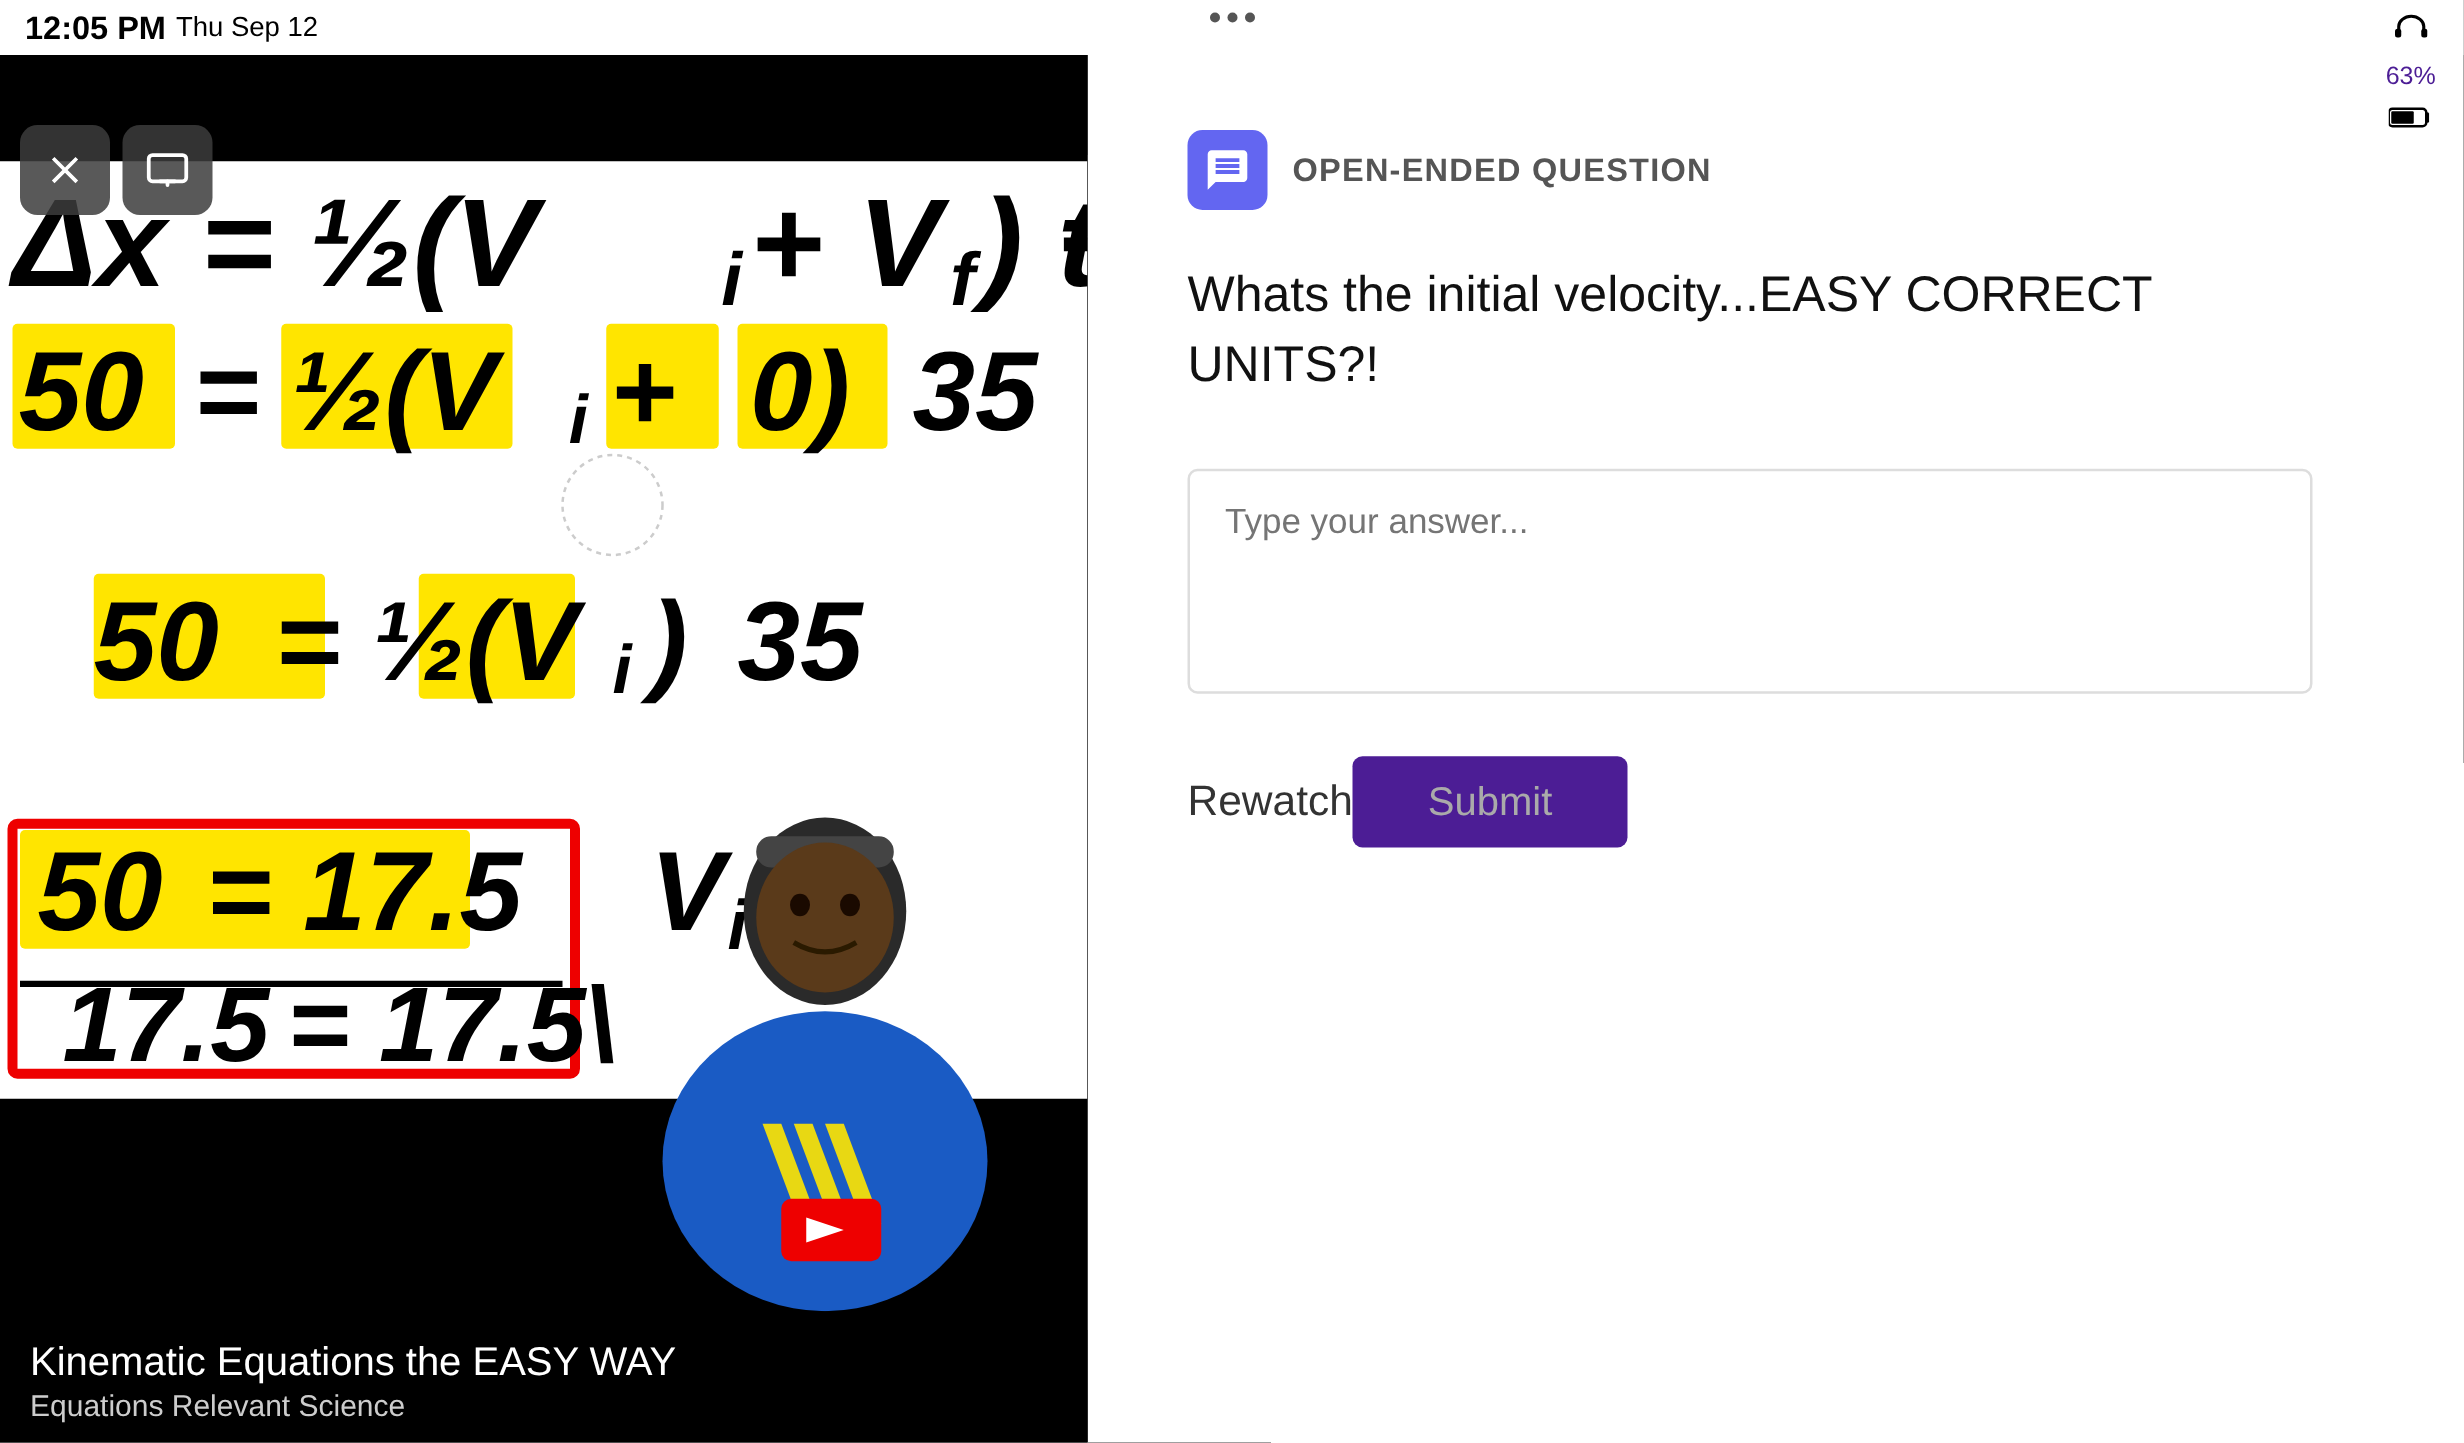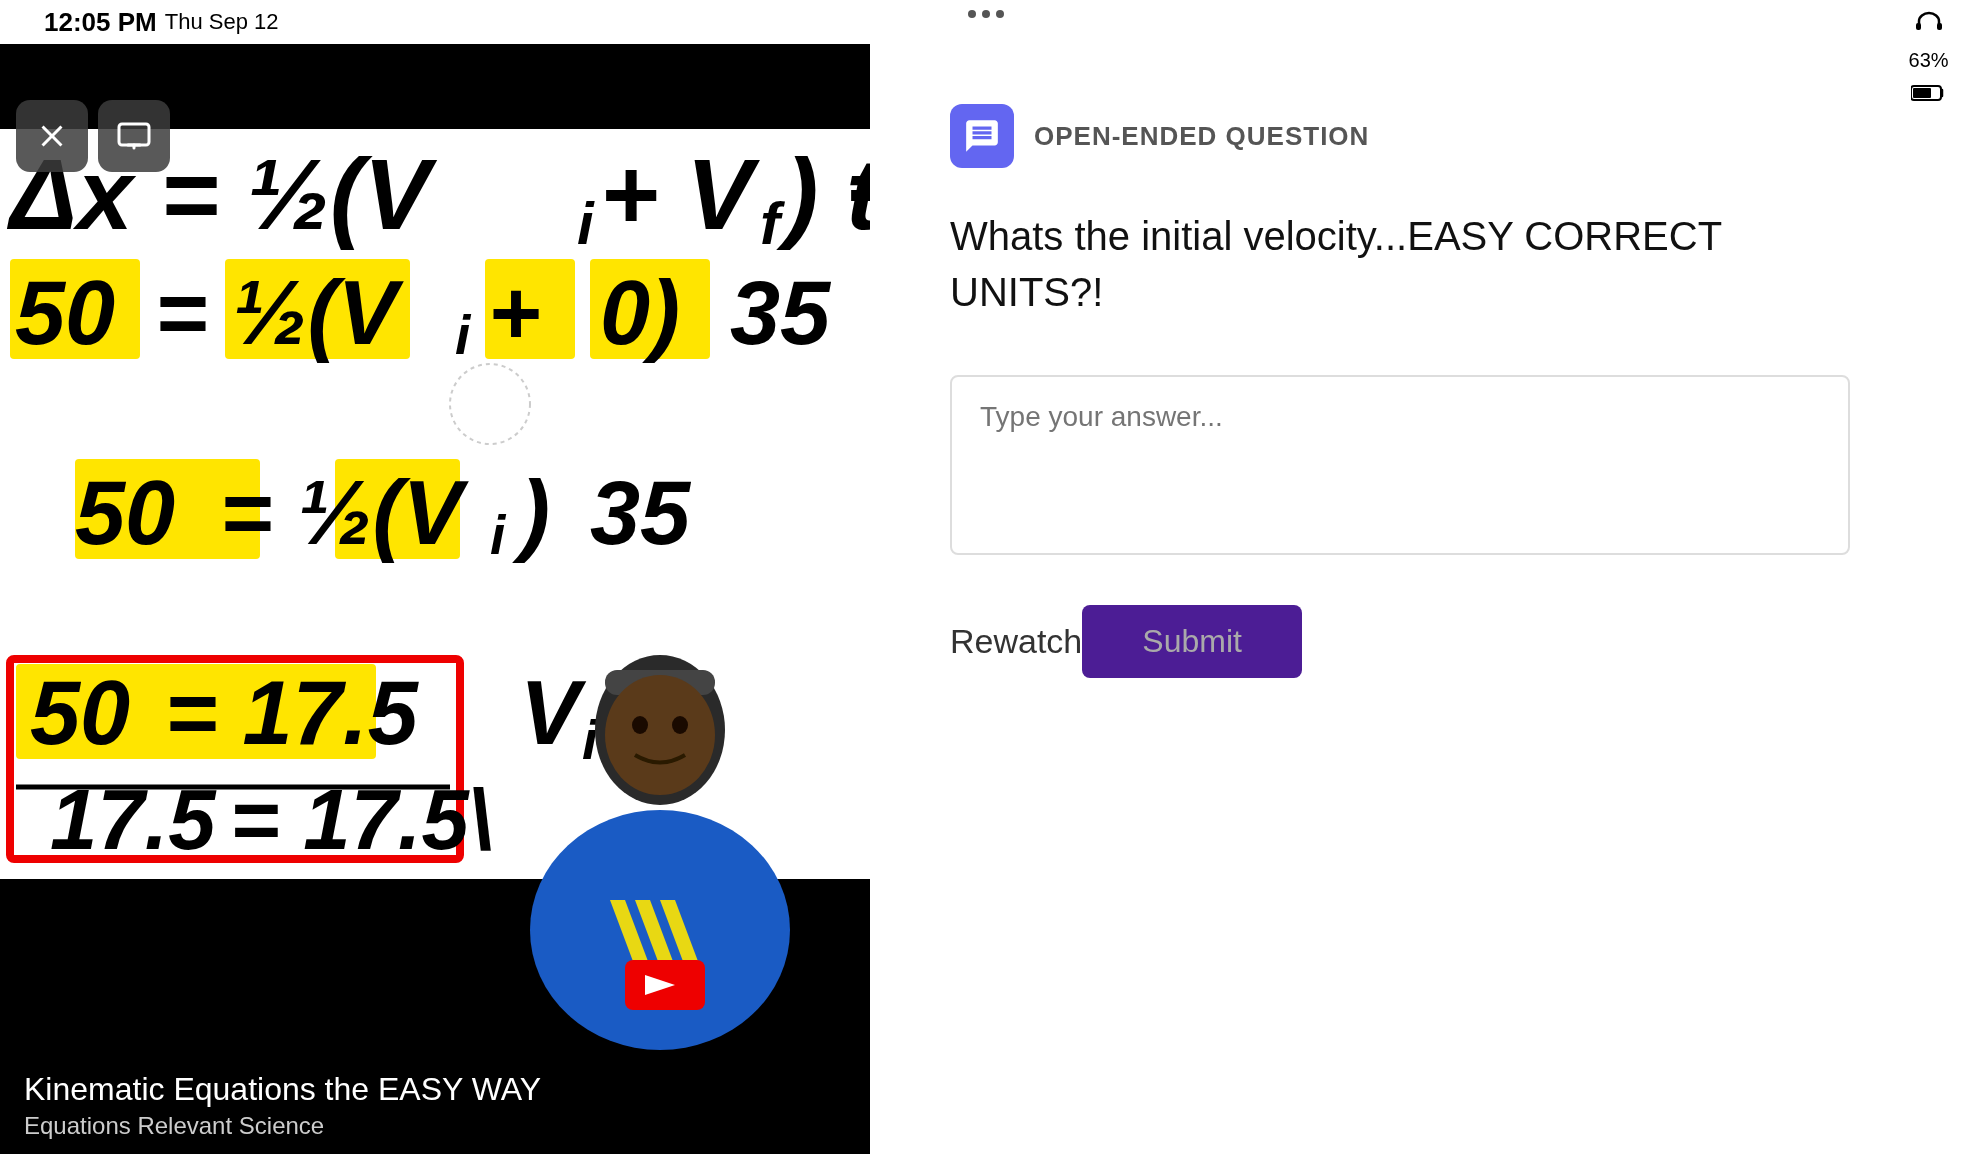--- a/index.html
+++ b/index.html
@@ -29,21 +29,20 @@
     }
     .status-left {
       display: flex;
       align-items: center;
       gap: 8px;
     }
     .status-time {
       font-size: 26px;
       font-weight: 600;
       color: #000;
-      margin-left: 24px;
     }
     .status-date {
       font-size: 22px;
       color: #000;
     }
     .status-right {
       display: flex;
       align-items: center;
       gap: 12px;
       flex-direction: column;
@@ -55,21 +54,21 @@
     .vpn-badge {
       background: #5a5a8a;
       color: #fff;
       font-size: 16px;
       font-weight: 700;
       padding: 2px 6px;
       border-radius: 4px;
     }
     .battery-text {
       font-size: 20px;
-      color: #000000;
+      color: #4c1d95;
     }
 
     
     #top-controls {
       position: absolute;
       top: 44px;
       left: 0;
       z-index: 100;
       display: flex;
       gap: 10px;

